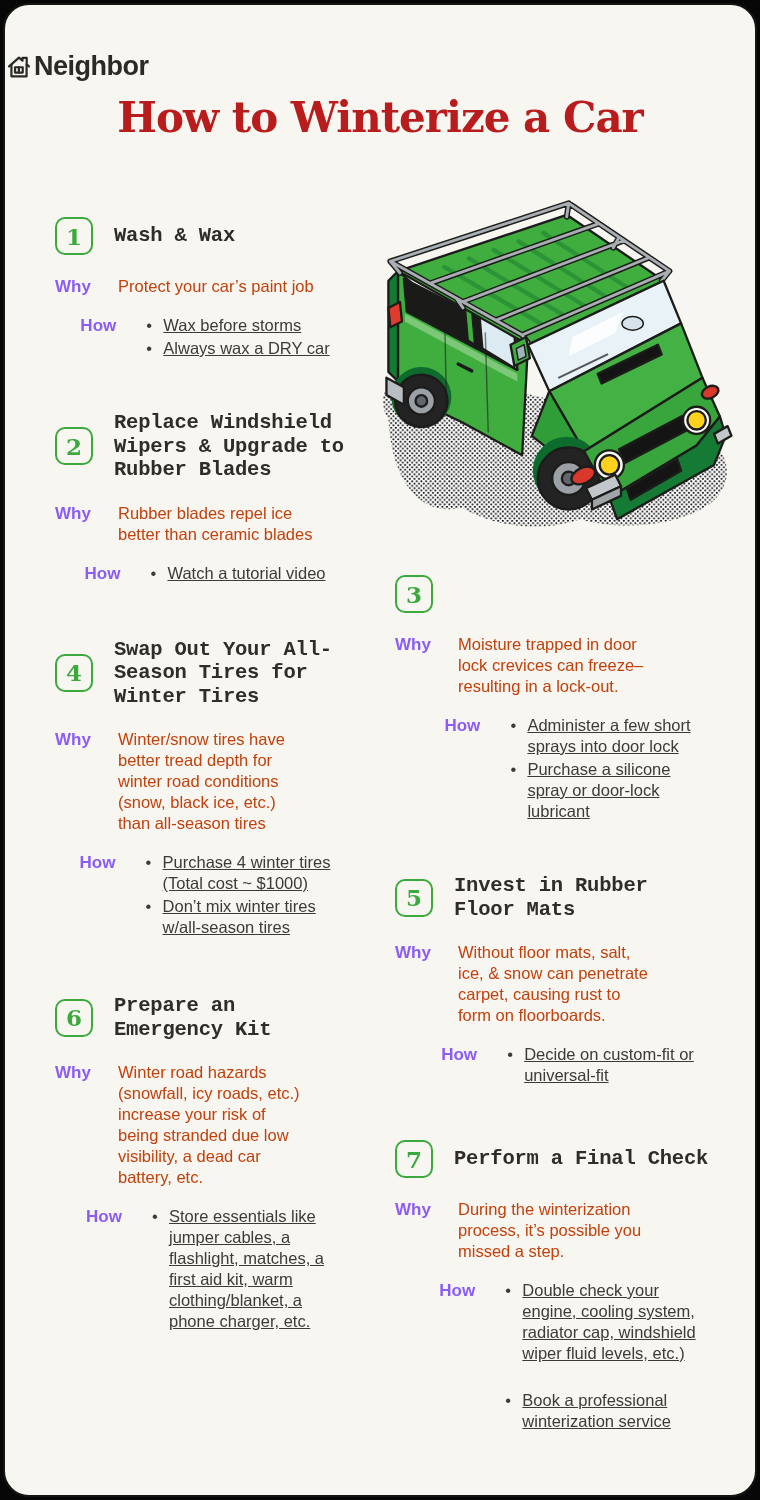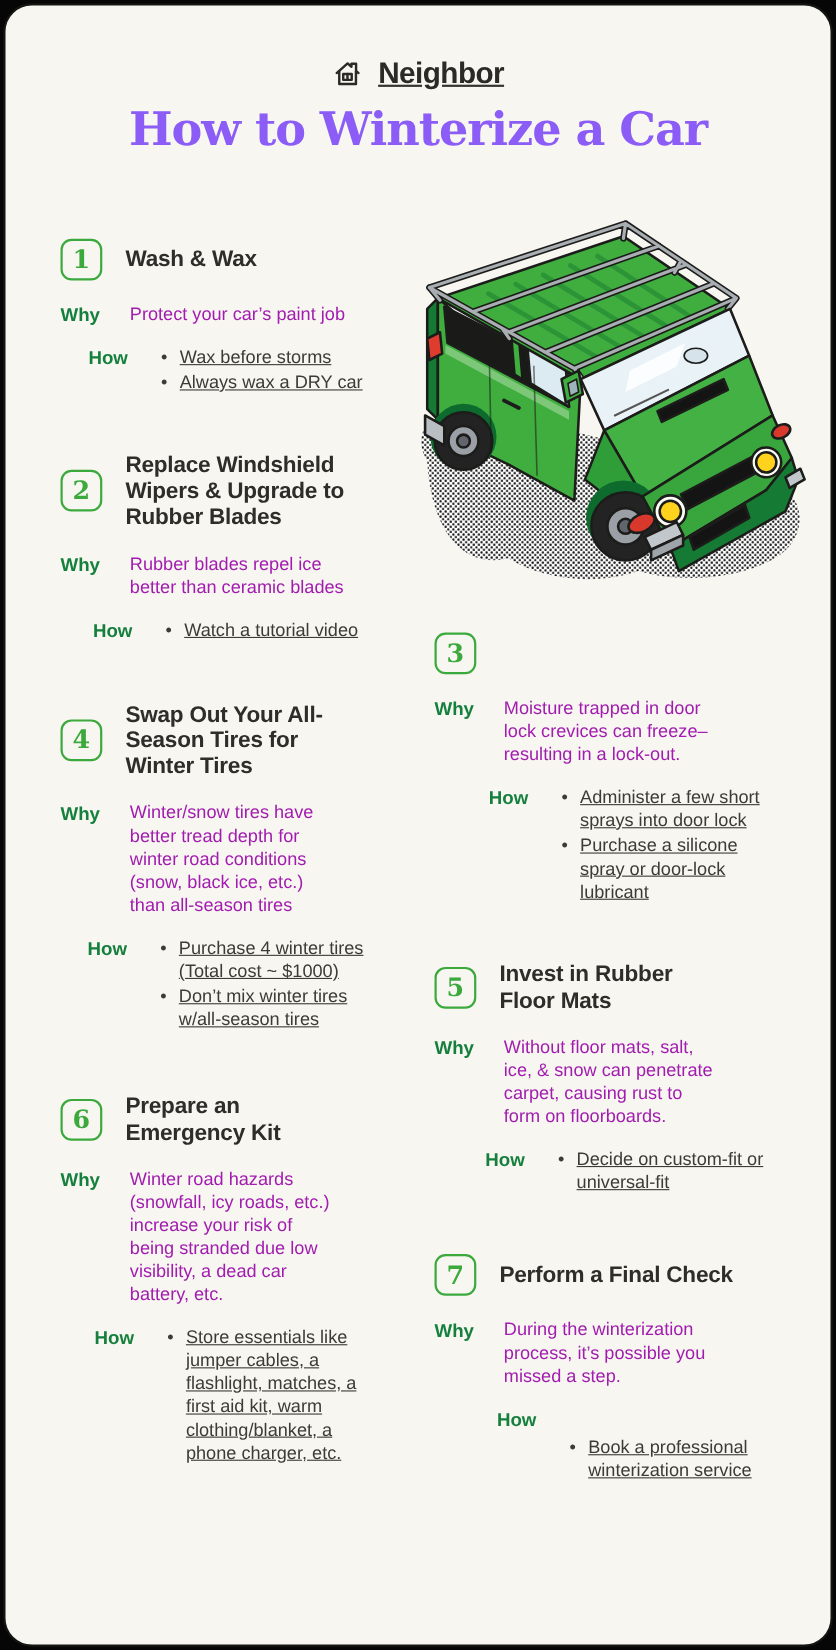--- a/index.html
+++ b/index.html
@@ -15,30 +15,30 @@
     position: absolute;
     left: 3px; top: 3px; right: 3px; bottom: 3px;
     background: #F7F6F1;
     border: 2px solid #151513;
     border-radius: 26px;
     overflow: hidden;
   }
   
   .logo-row {
     position: absolute; top: 46px; left: 0; width: 100%;
-    display: flex; justify-content: center; align-items: center; gap: 14px; text-decoration: underline;
+    display: flex; align-items: center; gap: 1px;
   }
   .logo-text {
     font-size: 27px; font-weight: bold; color: #2B2A27; letter-spacing: -0.5px;
   }
   .page-title {
     position: absolute; top: 88px; left: 0; width: 100%;
     text-align: center;
     font-family: "DejaVu Serif", serif; font-weight: bold;
-    font-size: 42px; letter-spacing: -1px; color: #8b5cf6;
+    font-size: 42px; letter-spacing: -1px; color: #b91c1c;
   }
   
   .col { position: absolute; display: flex; flex-direction: column; }
   .col-left  { left: 50px;  top: 212px; width: 300px; }
   .col-right { left: 390px; top: 186px; width: 345px; }
   
   .car-wrap { width: 378px; height: 352px; margin-left: -26px; flex: none; }
   .car-wrap svg { width: 100%; height: 100%; display: block; }
   
   .step { display: flex; flex-direction: column; }
@@ -47,33 +47,33 @@
     width: 38px; height: 38px; flex: none;
     border: 2.5px solid #3BA93C; border-radius: 10px;
     display: flex; align-items: center; justify-content: center;
     background: transparent;
   }
   .badge span {
     font-family: "DejaVu Serif", serif; font-weight: bold;
     font-size: 23px; color: #3BA93C; line-height: 1;
   }
   .step-title {
-    font-family: Liberation Sans, sans-serif; font-weight: bold;
+    font-family: Liberation Mono, monospace; font-weight: bold;
     font-size: 20.5px; line-height: 23.5px; letter-spacing: -0.2px;
     color: #2E2D29; white-space: pre-line;
   }
   .row { display: flex; align-items: flex-start; }
   .row-why { margin-top: 21px; }
   .row-how { margin-top: 18px; justify-content: center; }
   .row-label {
     width: 63px; flex: none;
-    font-weight: bold; font-size: 17px; color: #15803d; line-height: 21px;
+    font-weight: bold; font-size: 17px; color: #8b5cf6; line-height: 21px;
   }
   .row-text {
-    font-size: 16.5px; line-height: 21px; color: #a21caf; white-space: pre-line;
+    font-size: 16.5px; line-height: 21px; color: #c2410c; white-space: pre-line;
   }
   ul.bullets { list-style: none; }
   ul.bullets li {
     position: relative; padding-left: 20px; margin-bottom: 2px;
     font-size: 16.5px; line-height: 21px; color: #3C3B36; white-space: pre-line; text-decoration: underline;
   }
   ul.bullets li::before {
     content: "\2022"; position: absolute; left: 3px; top: 0;
     color: #3C3B36;
   }
@@ -367,20 +367,24 @@
       </div>
       <div class="row row-why">
         <div class="row-label">Why</div>
         <div class="row-text">During the winterization
 process, it’s possible you
 missed a step.</div>
       </div>
       <div class="row row-how">
         <div class="row-label">How</div>
         <ul class="bullets">
+          <li>Double check your
+engine, cooling system,
+radiator cap, windshield
+wiper fluid levels, etc.)</li>
           <li class="gap-top">Book a professional
 winterization service</li>
         </ul>
       </div>
     </div>
 
   </div>
 </div>
 
 </body></html>

